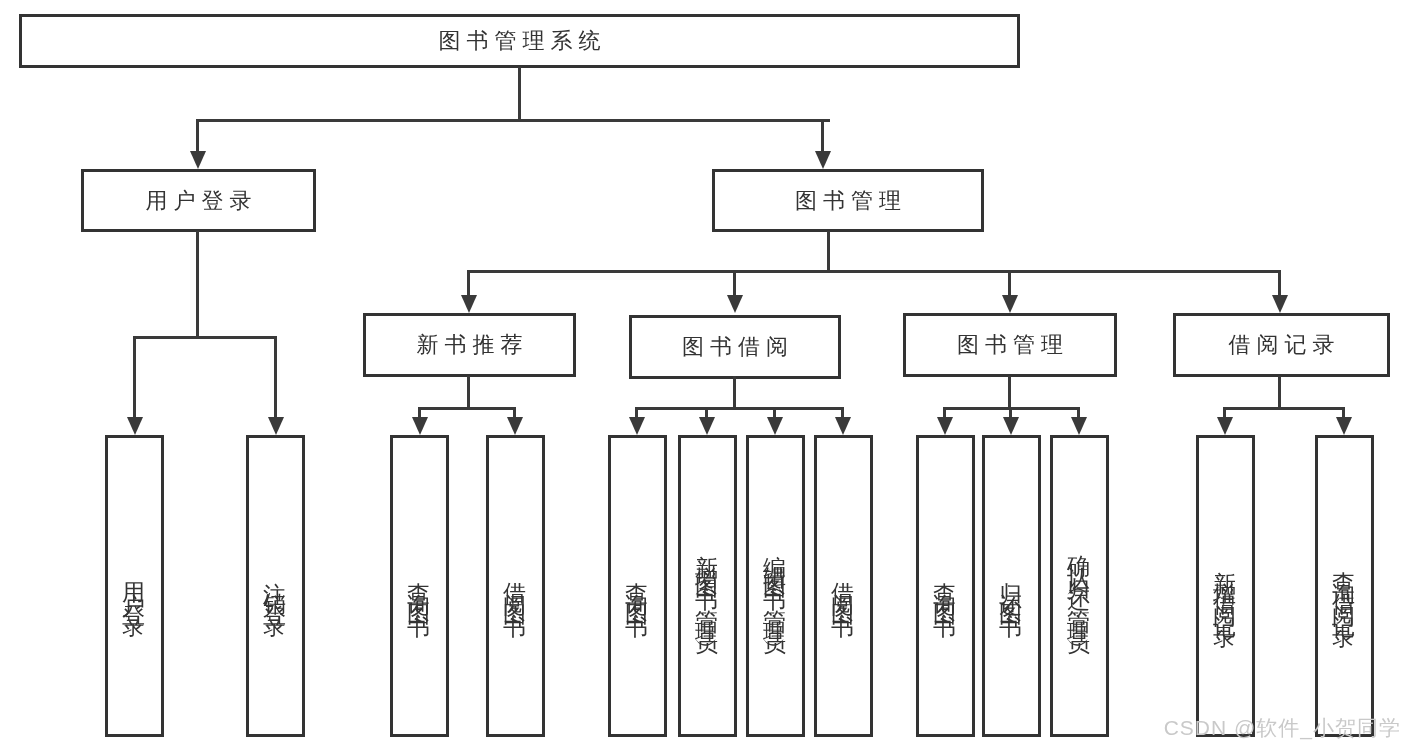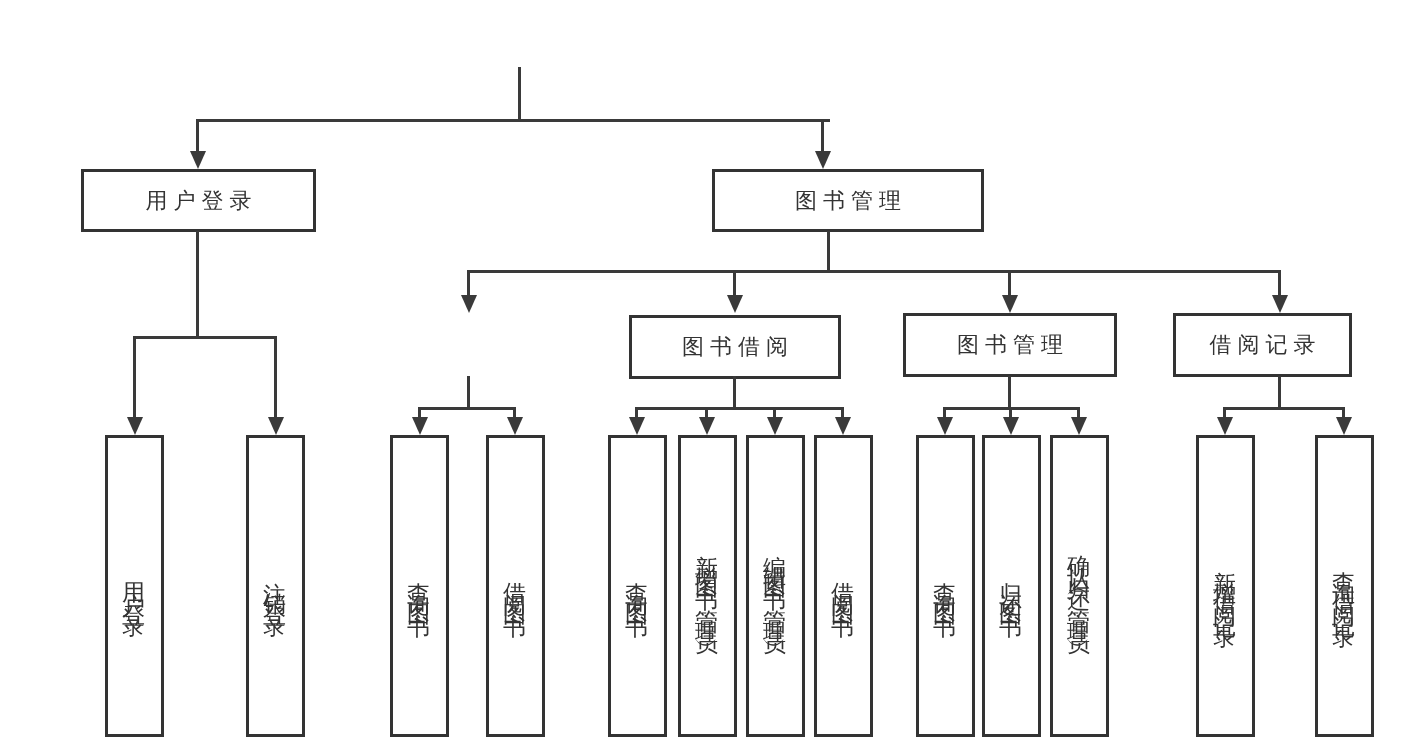--- a/index.html
+++ b/index.html
@@ -69,39 +69,45 @@
     letter-spacing: 1px;
     color: #c9c9c9;
     white-space: nowrap;
   }
 </style>
 </head>
 <body>
 
 <div id="stage">
 
+  <div class="hbox" style="left:19px; top:14px; width:1001px; height:54px;">
+    <span class="label">图书管理系统</span>
+  </div>
 
   <div class="hbox" style="left:81px; top:169px; width:235px; height:63px;">
     <span class="label">用户登录</span>
   </div>
 
   <div class="hbox" style="left:712px; top:169px; width:272px; height:63px;">
     <span class="label">图书管理</span>
   </div>
 
+  <div class="hbox" style="left:363px; top:313px; width:213px; height:64px;">
+    <span class="label">新书推荐</span>
+  </div>
 
   <div class="hbox" style="left:629px; top:315px; width:212px; height:64px;font-family:Liberation Serif, serif;">
     <span class="label">图书借阅</span>
   </div>
 
   <div class="hbox" style="left:903px; top:313px; width:214px; height:64px;">
     <span class="label">图书管理</span>
   </div>
 
-  <div class="hbox" style="left:1173px; top:313px; width:179px; height:64px;">
+  <div class="hbox" style="left:1173px; top:313px; width:217px; height:64px;">
     <span class="label">借阅记录</span>
   </div>
 
   <div class="vbox" style="left:105px; top:435px; width:59px; height:302px;">
     <span class="label">用户登录</span>
   </div>
 
   <div class="vbox" style="left:246px; top:435px; width:59px; height:302px;">
     <span class="label">注销登录</span>
   </div>
@@ -206,14 +212,15 @@
 
     <div class="lv" style="left:1278px; top:376px; height:32px;"></div>
     <div class="lh" style="left:1223px; top:407px; width:122px;"></div>
     <div class="lv" style="left:1223px; top:407px; height:13px;"></div>
     <div class="arr" style="left:1217px; top:417px;"></div>
     <div class="lv" style="left:1342px; top:407px; height:13px;"></div>
     <div class="arr" style="left:1336px; top:417px;"></div>
 
   </div>
 
+  <div class="watermark">CSDN @软件_小贺同学</div>
 
 </div>
 
 </body></html>

